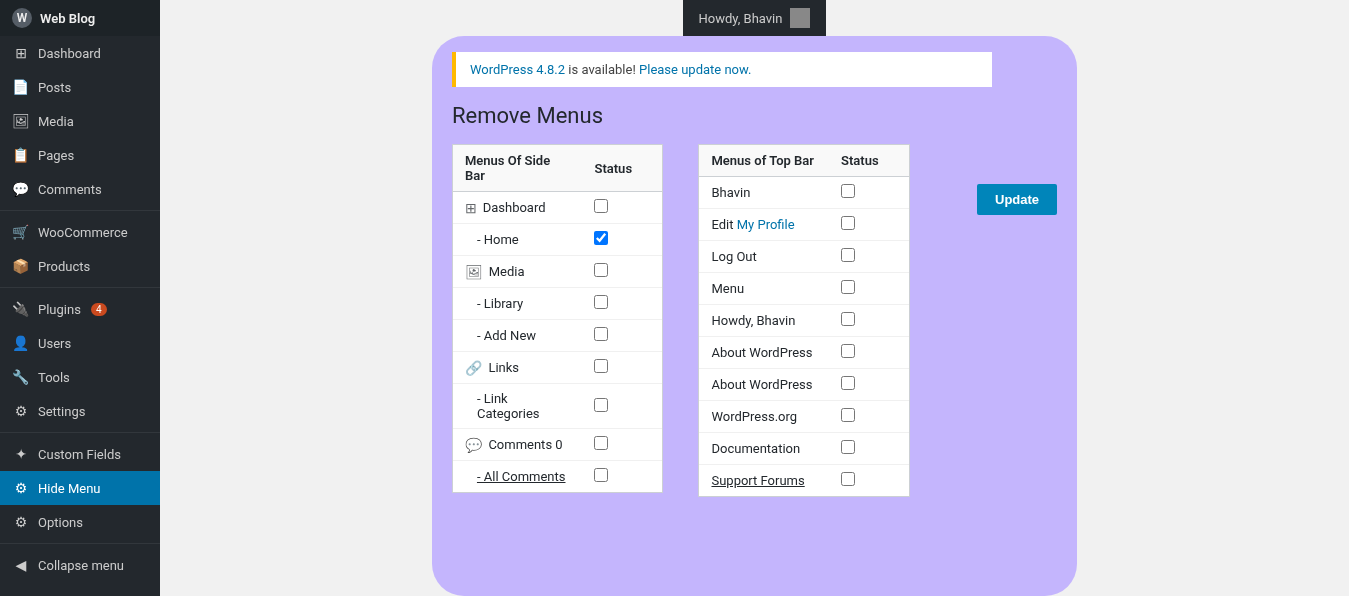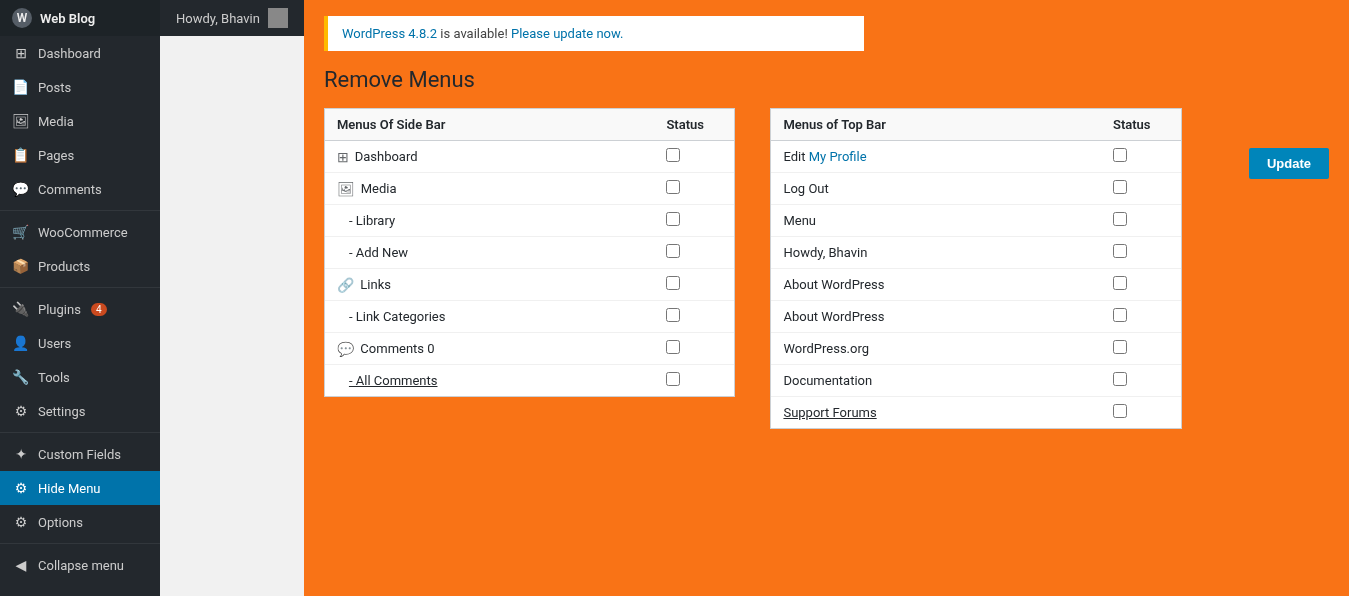--- a/index.html
+++ b/index.html
@@ -65,38 +65,40 @@
       font-size: 10px;
       padding: 1px 5px;
       margin-left: 2px;
     }
     .sidebar-divider { height: 1px; background: #32373c; margin: 4px 0; }
 
     
     #main {
       flex: 1;
       display: flex;
-      flex-direction: row;
+      flex-direction: column;
       overflow: hidden;
+      align-items: center;
     }
     #topbar {
       background: #23282d;
       height: 36px;
       display: flex;
       align-items: center;
       justify-content: flex-end;
       padding: 0 16px;
       color: #ccc;
       font-size: 13px;
     }
     #content {
       flex: 1;
       overflow-y: auto;
       padding: 16px 20px;
-      background: #f97316;
+      background: #c4b5fd;
+      border-radius: 32px;
     }
 
     
     .notice {
       background: #fff;
       border-left: 4px solid #ffb900;
       padding: 10px 14px;
       margin-bottom: 16px;
       max-width: 540px;
       font-size: 13px;
@@ -282,20 +284,24 @@
 
             <tr>
               <td>
                 <span class="row-icon">
                   <span class="row-icon-glyph">⊞</span>
                   Dashboard
                 </span>
               </td>
               <td class="status-col"><input type="checkbox" style=""></td>
             </tr>
+            <tr class="sub-item">
+              <td>- Home</td>
+              <td class="status-col"><input type="checkbox" checked="" style=""></td>
+            </tr>
 
             <tr>
               <td>
                 <span class="row-icon">
                   <span class="row-icon-glyph">🖼</span>
                   Media
                 </span>
               </td>
               <td class="status-col"><input type="checkbox" style=""></td>
             </tr>
@@ -342,20 +348,24 @@
       <div class="menu-table">
         <table>
           <thead>
             <tr>
               <th>Menus of Top Bar</th>
               <th class="status-col">Status</th>
             </tr>
           </thead>
           <tbody>
             <tr>
+              <td>Bhavin</td>
+              <td class="status-col"><input type="checkbox" style=""></td>
+            </tr>
+            <tr>
               <td>Edit <span style="color:#0073aa">My Profile</span></td>
               <td class="status-col"><input type="checkbox" style=""></td>
             </tr>
             <tr>
               <td>Log Out</td>
               <td class="status-col"><input type="checkbox" style=""></td>
             </tr>
             <tr>
               <td>Menu</td>
               <td class="status-col"><input type="checkbox" style=""></td>

